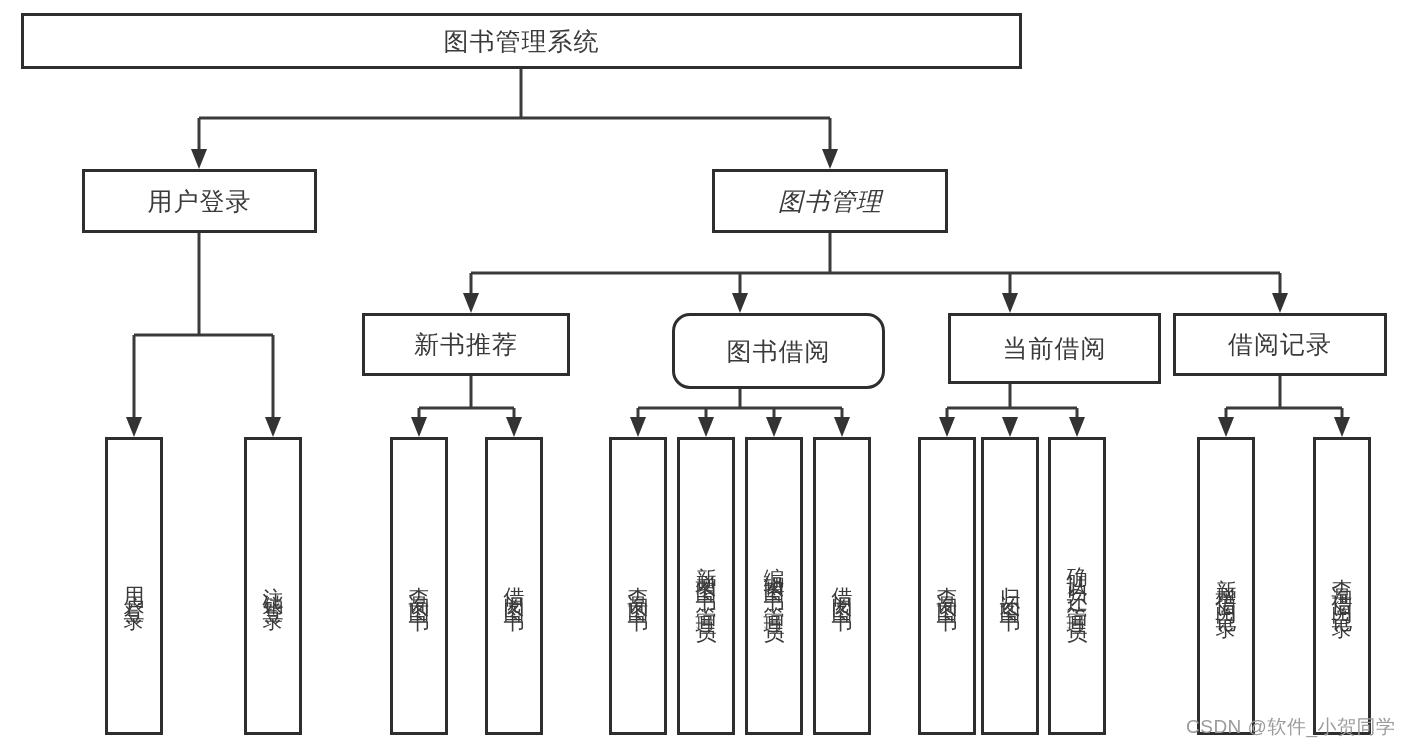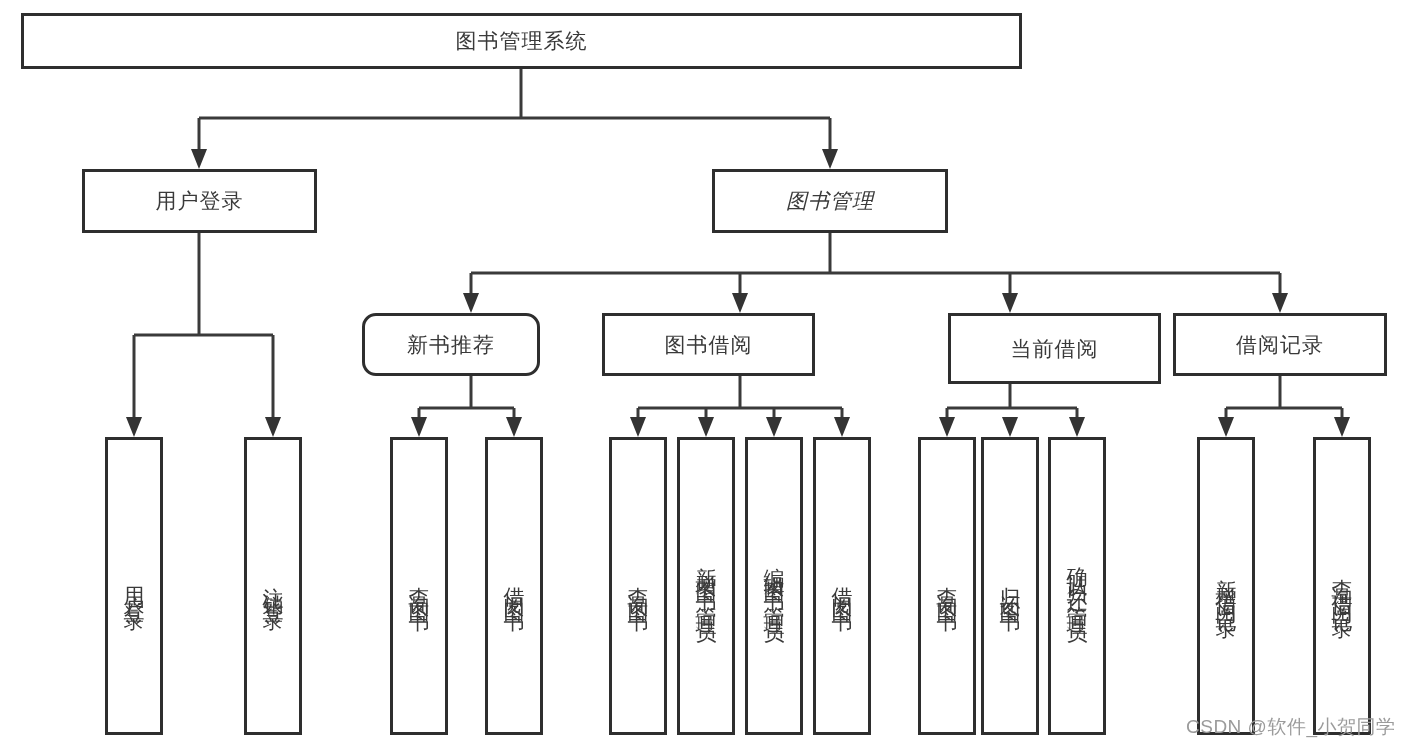--- a/index.html
+++ b/index.html
@@ -3,21 +3,21 @@
 <meta charset="utf-8">
 <style>
   html,body{margin:0;padding:0;background:#ffffff;}
   #page{position:relative;width:1405px;height:747px;background:#ffffff;overflow:hidden;
         font-family:"Liberation Sans","DejaVu Sans",sans-serif;}
   #wires{position:absolute;left:0;top:0;z-index:1;}
   #wires path{stroke:#3a3a3a;stroke-width:3;fill:none;}
   #wires polygon{fill:#333333;stroke:none;}
   .box{position:absolute;box-sizing:border-box;border:3px solid #2e2e2e;background:#ffffff;
        display:flex;align-items:center;justify-content:center;color:#3a3a3a;z-index:2;}
-  .hlabel{font-size:21px;letter-spacing:1px;white-space:nowrap;}
+  .hlabel{font-size:25px;letter-spacing:1px;white-space:nowrap;}
   .vlabel{writing-mode:vertical-lr;text-orientation:mixed;font-size:21px;letter-spacing:8px;
           white-space:nowrap;}
   #watermark{position:absolute;left:1186px;top:714px;z-index:3;font-size:19px;
              color:#9b9b9b;letter-spacing:0.5px;white-space:nowrap;text-align:center;}
 </style>
 </head>
 <body>
 
 <div id="page">
 
@@ -89,24 +89,24 @@
     <span class="hlabel">图书管理系统</span>
   </div>
 
   <div class="box" style="left:82px;top:169px;width:235px;height:64px;">
     <span class="hlabel">用户登录</span>
   </div>
   <div class="box" style="left:712px;top:169px;width:236px;height:64px;font-style:italic;">
     <span class="hlabel">图书管理</span>
   </div>
 
-  <div class="box" style="left:362px;top:313px;width:178px;height:63px;border-radius:14px;">
+  <div class="box" style="left:362px;top:313px;width:208px;height:63px;">
     <span class="hlabel">新书推荐</span>
   </div>
-  <div class="box" style="left:602px;top:313px;width:213px;height:63px;">
+  <div class="box" style="left:672px;top:313px;width:213px;height:76px;border-radius:18px;">
     <span class="hlabel">图书借阅</span>
   </div>
   <div class="box" style="left:904px;top:313px;width:213px;height:71px;margin-left:44px;">
     <span class="hlabel">当前借阅</span>
   </div>
   <div class="box" style="left:1173px;top:313px;width:214px;height:63px;">
     <span class="hlabel">借阅记录</span>
   </div>
 
   <div class="box" style="left:105px;top:437px;width:58px;height:298px;">

